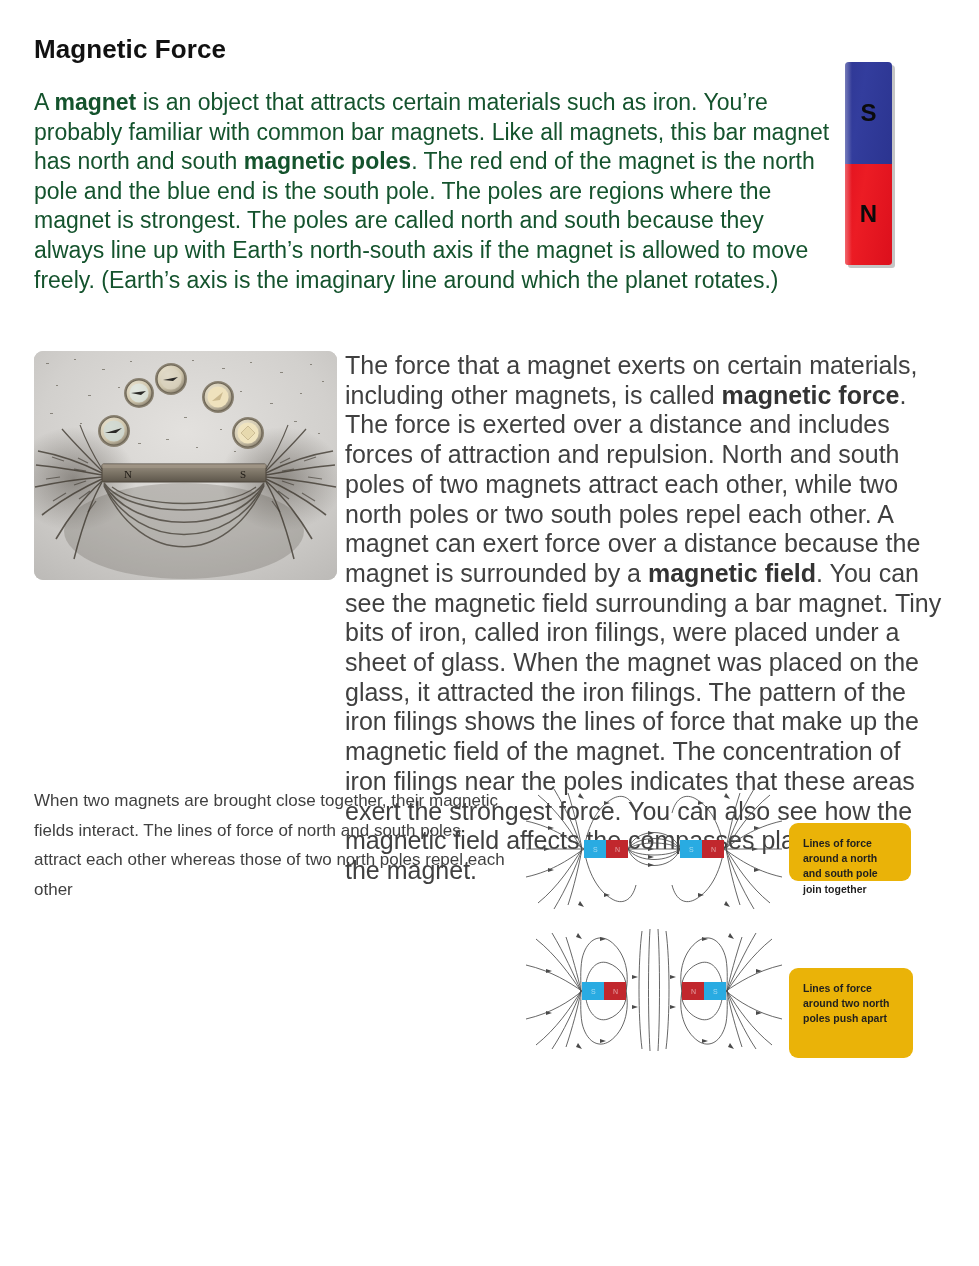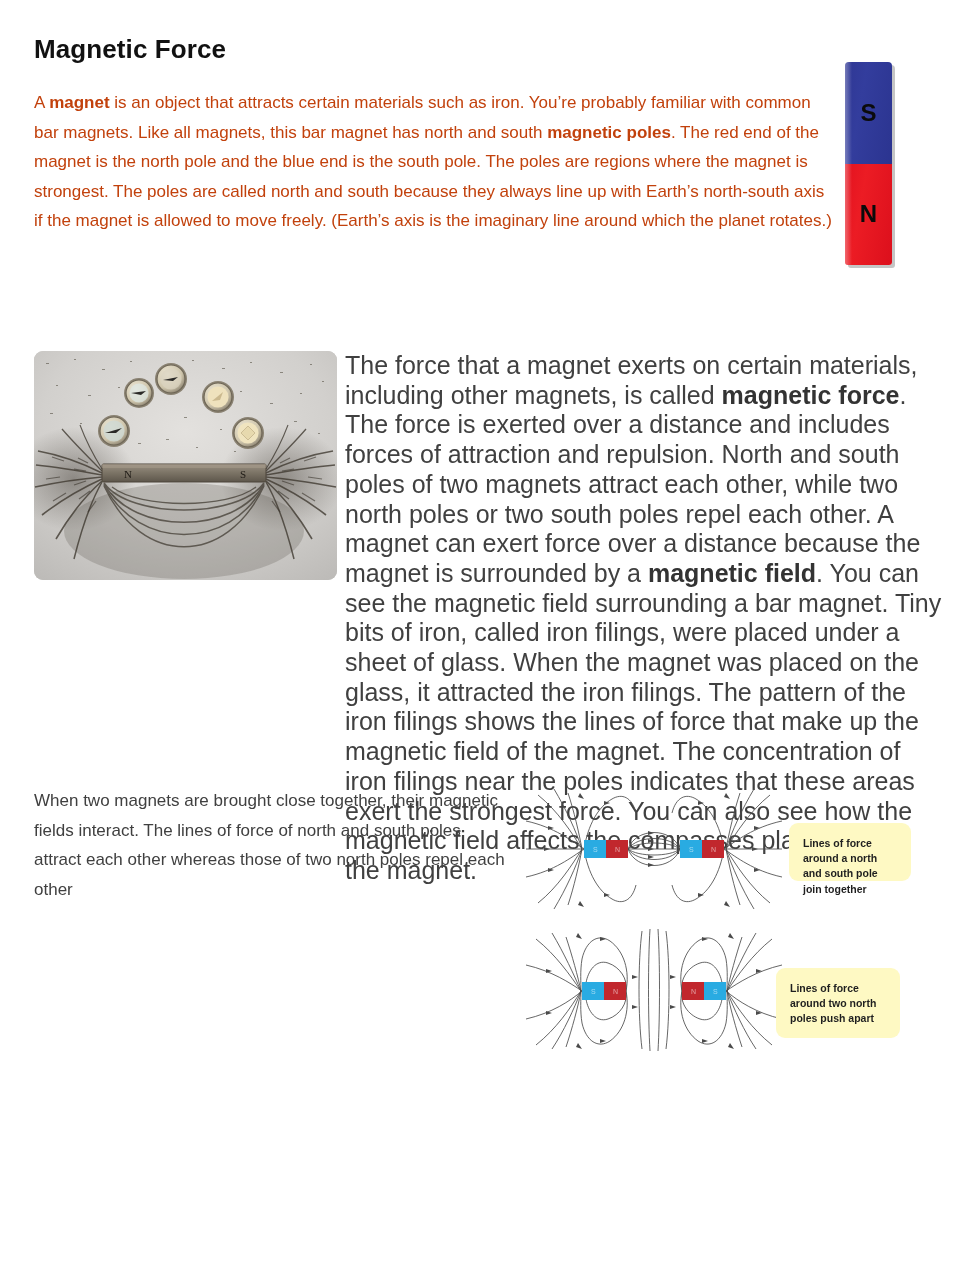--- a/index.html
+++ b/index.html
@@ -34,23 +34,23 @@
   }
 
   
   .intro-block {
     position: absolute;
     left: 34px;
     top: 88px;
     width: 800px;
   }
   .intro-text {
-    font-size: 17px;
+    font-size: 23px;
     line-height: 29.6px;
-    color: #c2410c;
+    color: #14532d;
     margin: 0;
     text-align: left;
   }
   .intro-text b { font-weight: bold; }
 
   
   .magnet-figure {
     position: absolute;
     left: 841px;
     top: 58px;
@@ -141,31 +141,31 @@
   .diagram {
     position: absolute;
   }
   .diagram-attract { left: 524px; top: 783px; width: 420px; height: 132px; }
   .diagram-repel   { left: 524px; top: 925px; width: 420px; height: 128px; }
   .diagram .canvas { position: absolute; left: 0; top: 0; width: 260px; height: 100%; }
   .diagram .canvas svg { display: block; width: 100%; height: 100%; }
 
   .caption-box {
     position: absolute;
-    background: #fef9c3;
+    background: #eab308;
     border-radius: 9px;
     box-sizing: border-box;
     padding: 13px 13px 13px 14px;
     font-size: 10.5px;
     line-height: 15.2px;
     color: #1f1f1f;
     font-weight: bold;
   }
   .diagram-attract .caption-box { left: 265px; top: 40px; width: 122px; height: 58px; }
-  .diagram-repel   .caption-box { left: 252px; top: 43px; width: 124px; height: 70px; }
+  .diagram-repel   .caption-box { left: 265px; top: 43px; width: 124px; height: 90px; }
 </style>
 </head>
 <body>
 
 <div class="page">
 
   <h1 class="doc-title">Magnetic Force</h1>
 
   <div class="magnet-figure">
     <div class="magnet-body">

